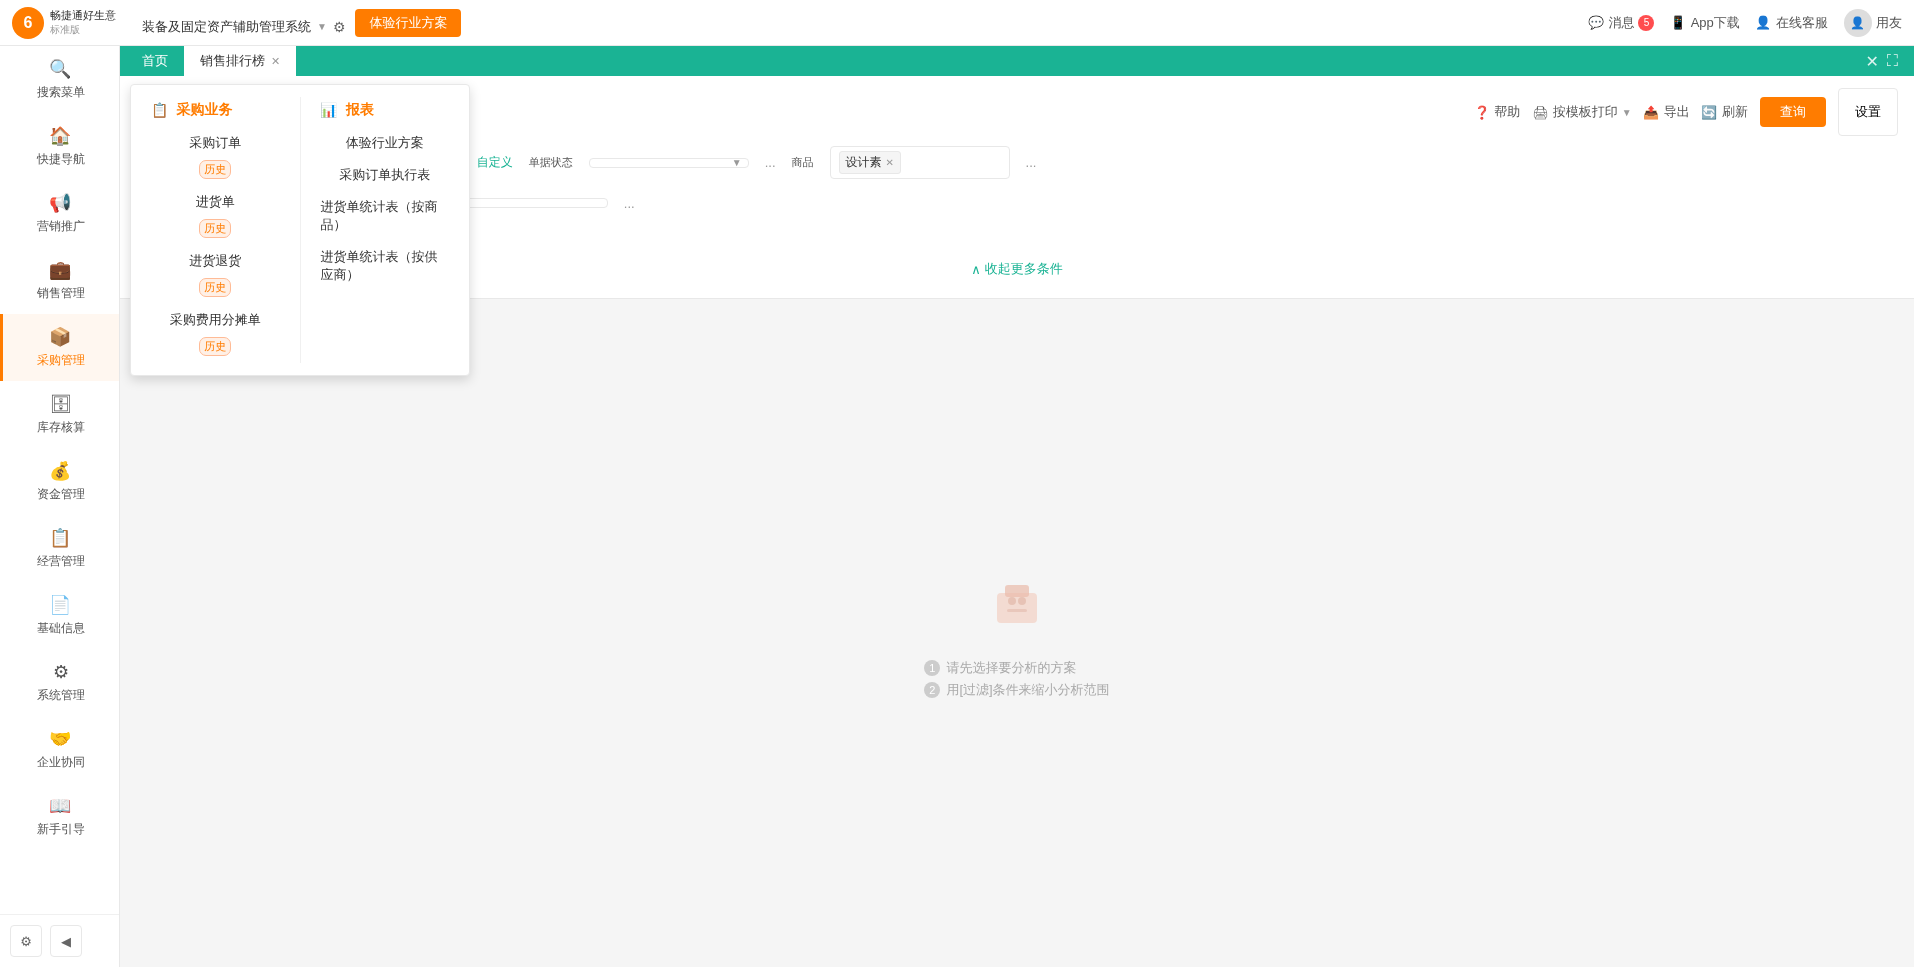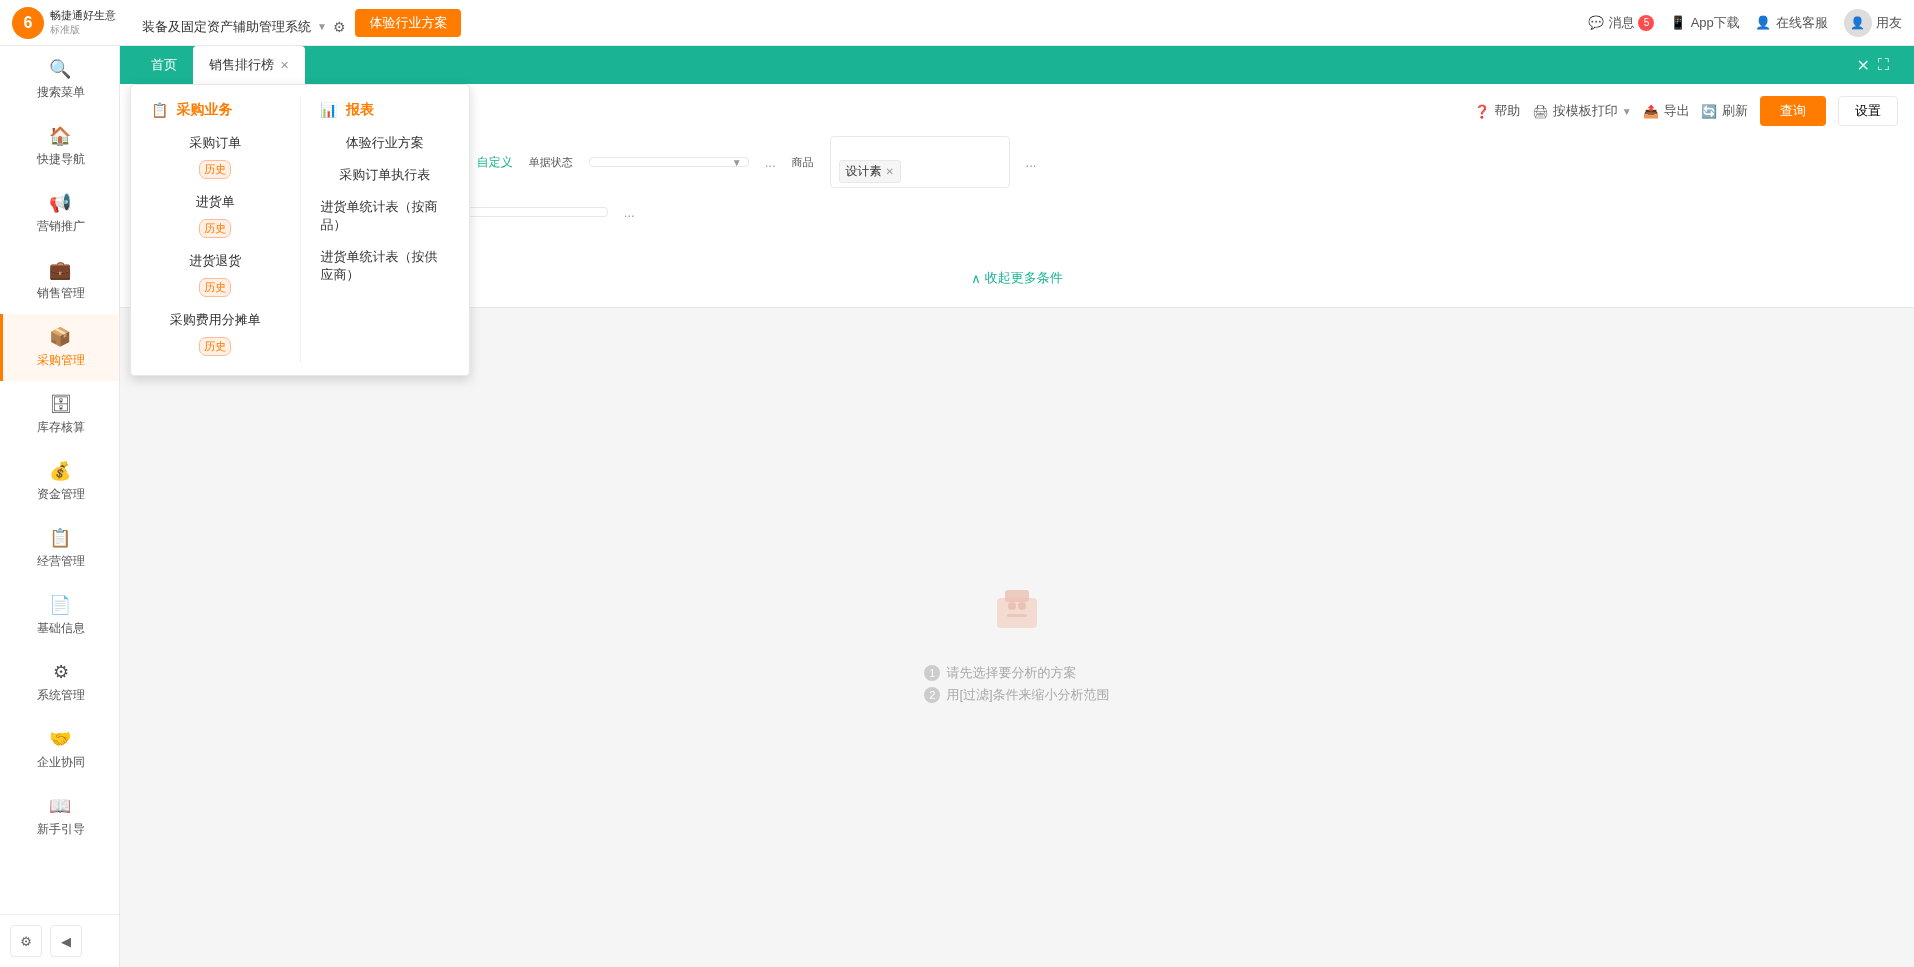--- a/index.html
+++ b/index.html
@@ -107,25 +107,25 @@
     
     .content-area {
       flex: 1;
       display: flex;
       flex-direction: column;
       overflow: hidden;
     }
 
     
     .tab-bar {
-      height: 38px;
+      height: 30px;
       background: #1ab394;
       display: flex;
       align-items: center;
-      padding: 15px;
+      padding: 6px;
       flex-shrink: 0;
     }
     .tab-item {
       height: 38px;
       display: flex; align-items: center;
       padding: 0 16px;
       cursor: pointer;
       font-size: 13px;
       color: rgba(255,255,255,0.85);
       gap: 6px;
@@ -176,36 +176,36 @@
       display: flex; align-items: center; gap: 4px;
       color: #555; cursor: pointer; font-size: 13px;
     }
     .btn-query {
       background: #ff7c00; color: #fff;
       border: none; padding: 6px 20px;
       border-radius: 4px; cursor: pointer; font-size: 13px;
     }
     .btn-settings {
       border: 1px solid #e8e8e8; background: #fff;
-      padding: 5px 16px; border-radius: 4px; cursor: pointer; font-size: 13px;
+      padding: 14px 16px; border-radius: 4px; cursor: pointer; font-size: 13px;
     }
     .filter-row {
       display: flex; align-items: center; gap: 16px; margin-bottom: 10px;
     }
     .filter-label { color: #555; font-size: 11px; white-space: nowrap; }
     .filter-input {
       border: 1px solid #e8e8e8; border-radius: 4px;
       padding: 4px 8px; font-size: 13px; color: #333;
       background: #fff; display: flex; align-items: center; gap: 4px;
       min-width: 180px;
     }
     .filter-tag {
       background: #f5f5f5; border: 1px solid #e8e8e8;
       border-radius: 3px; padding: 2px 6px; font-size: 12px;
-      display: flex; align-items: center; gap: 4px; margin-top: 19px;
+      display: flex; align-items: center; gap: 4px;
     }
     .filter-tag-close { color: #999; cursor: pointer; font-size: 10px; }
     .filter-ellipsis { color: #999; cursor: pointer; }
     .collapse-btn {
       display: flex; align-items: center; gap: 4px;
       color: #1ab394; cursor: pointer; font-size: 13px;
       justify-content: center; padding: 8px 0;
     }
     .dropdown-menu {
       position: absolute;

